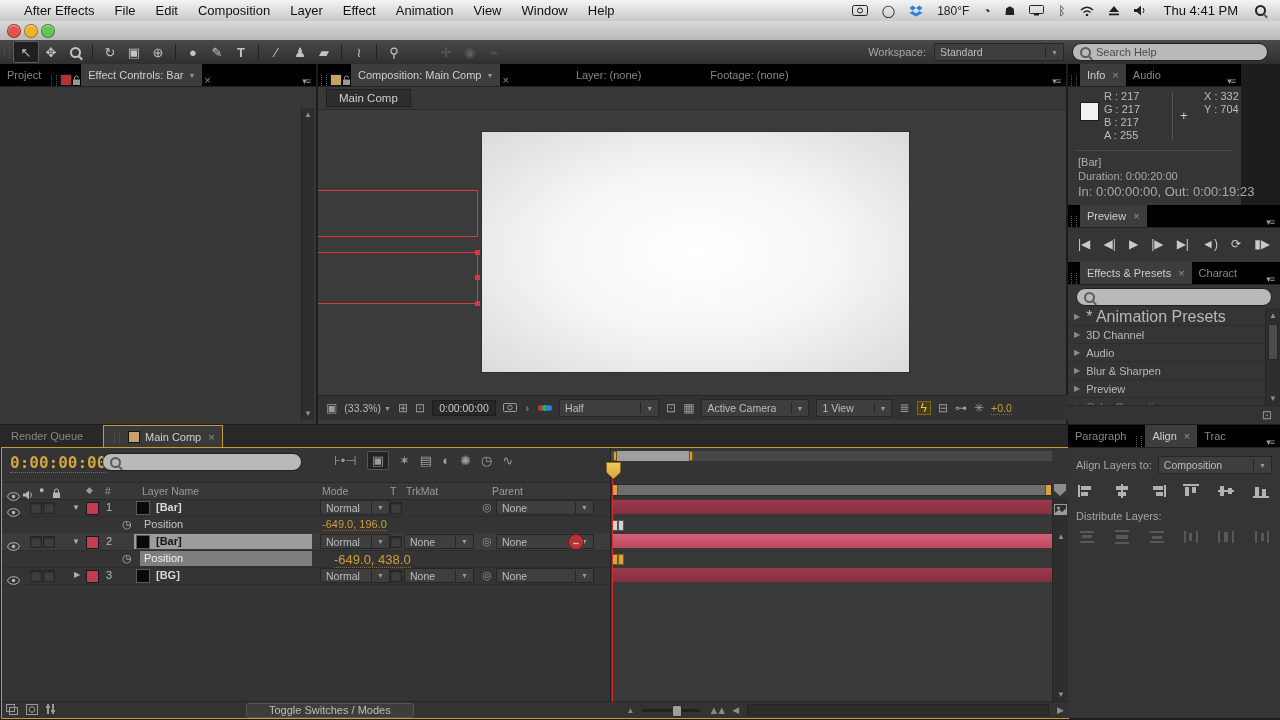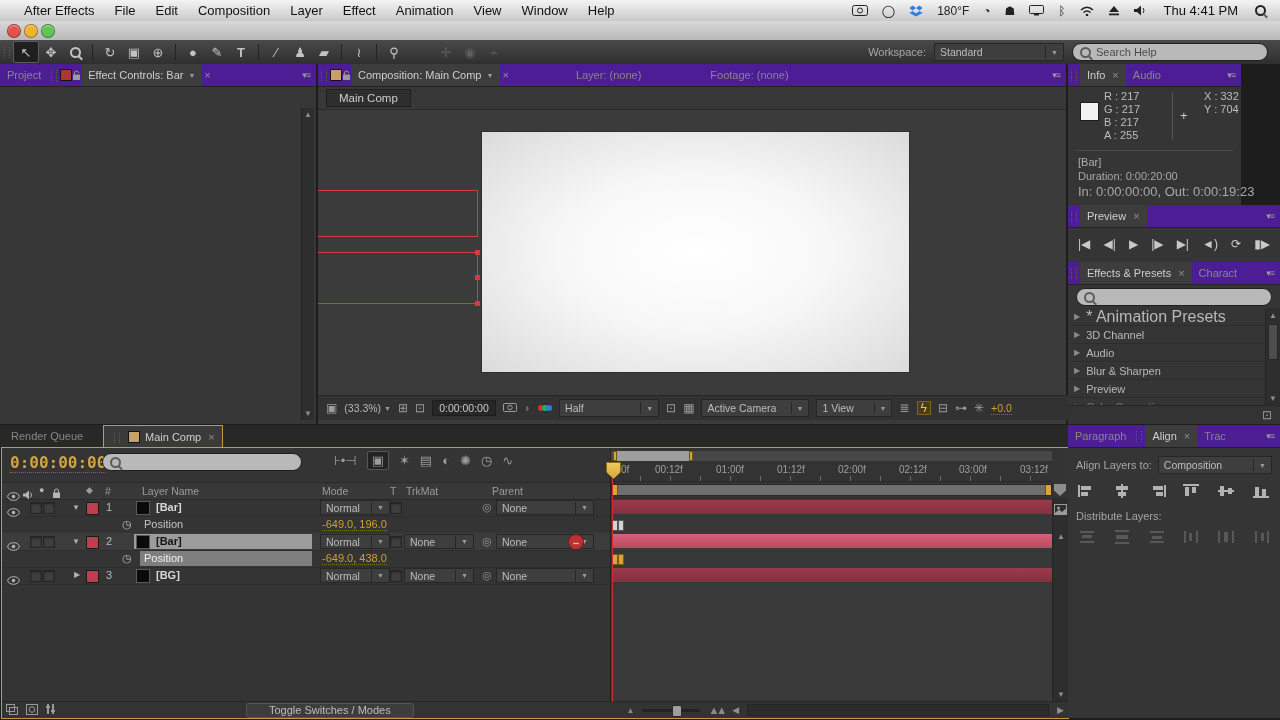--- a/index.html
+++ b/index.html
@@ -17,21 +17,21 @@
   
   #toolbar{left:0;top:40px;width:1280px;height:24px;background:linear-gradient(#494949,#2f2f2f);border-bottom:1px solid #1c1c1c;display:flex;align-items:center}
   .tool{width:24px;height:20px;display:flex;align-items:center;justify-content:center;color:#c3c3c3;font-size:13px}
   .tool.pressed{background:#1f1f1f;border:1px solid #5c5c5c;border-radius:2px}
   .tsep{width:1px;height:16px;background:#222;margin:0 5px}
   .mag{width:7px;height:7px;border:2px solid #5c5c5c;border-radius:50%;position:relative;flex:none}
   .mag::after{content:"";position:absolute;width:5px;height:2px;background:#5c5c5c;transform:rotate(45deg);left:6px;top:8px}
   .mag.lt{border-color:#c3c3c3}.mag.lt::after{background:#c3c3c3}
   .searchfield{background:#b9b9b9;border:1px solid #1f1f1f;border-radius:9px;height:16px;display:flex;align-items:center;padding:0 7px;gap:5px;color:#4a4a4a;font-size:11px}
   
-  .ptabbar{background:#4c1d95;height:22px;display:flex;align-items:center;border-bottom:1px solid #222}
+  .ptabbar{background:#000000;height:22px;display:flex;align-items:flex-end;border-bottom:1px solid #222}
   .ptab{padding:0 7px;height:22px;display:flex;align-items:center;gap:5px;color:#878787;font-size:11px}
   .ptab.active{background:#3d3d3d;color:#cecece}
   .grip{width:4px;height:11px;border-left:1px dotted #5a5a5a;border-right:1px dotted #5a5a5a;margin:0 3px;flex:none}
   .menubtn{margin-left:auto;color:#9a9a9a;font-size:9px;padding:0 6px;letter-spacing:-1px}
   .sw{width:10px;height:10px;border:1px solid #141414;flex:none}
   .xcl{color:#909090;font-size:11px;margin-left:2px}
   .ddarr{font-size:7px;color:#9a9a9a}
   .dd{background:#3e3e3e;border:1px solid #262626;color:#bdbdbd;font-size:10.5px;display:flex;align-items:center;padding:0 5px;gap:5px;height:16px}
   .dd .sep{width:1px;height:12px;background:#262626;margin-left:auto}
   .gold{color:#cf9f35;border-bottom:1px dotted #8a6d28}
@@ -434,31 +434,20 @@
 
     <div class="abs" style="left:608px;top:0;width:1px;bottom:16px;background:#242424"></div>
 
     <div class="abs" style="left:609px;top:3px;width:441px;height:10px;background:#474747">
       <div class="abs" style="left:2px;top:0;width:80px;height:10px;background:#9e9e9e">
         <span class="abs" style="left:0;top:0;width:4px;height:10px;background:#d9a43b;border:1px solid #6d5312;box-sizing:border-box"></span>
         <span class="abs" style="right:0;top:0;width:4px;height:10px;background:#d9a43b;border:1px solid #6d5312;box-sizing:border-box"></span>
       </div>
     </div>
 
-    <div class="abs" style="left:609px;top:13px;width:441px;height:20px;background:#333;border-bottom:1px solid #272727;font-size:10px;color:#9f9f9f">
-      <span class="abs" style="left:10px;top:3px">0f</span>
-      <span class="abs" style="left:44px;top:3px">00:12f</span>
-      <span class="abs" style="left:105px;top:3px">01:00f</span>
-      <span class="abs" style="left:166px;top:3px">01:12f</span>
-      <span class="abs" style="left:227px;top:3px">02:00f</span>
-      <span class="abs" style="left:288px;top:3px">02:12f</span>
-      <span class="abs" style="left:348px;top:3px">03:00f</span>
-      <span class="abs" style="left:409px;top:3px">03:12f</span>
-      <div class="abs" style="left:0;bottom:0;width:441px;height:5px;background:repeating-linear-gradient(90deg,transparent 0 29px,#6a6a6a 29px 30px)"></div>
-    </div>
 
     <div class="abs r" style="left:0;top:34px;width:608px;height:16px;background:#383838;border-top:1px solid #2a2a2a;border-bottom:1px solid #2a2a2a">
       <span class="abs" style="left:5px;top:4px"><svg width="13" height="9">
             <ellipse class="eyeell" cx="6.5" cy="4.5" rx="5.8" ry="3.8"></ellipse>
             <circle cx="6.5" cy="4.5" r="1.7" fill="#b5b5b5"></circle>
           </svg></span>
       <span class="abs" style="left:21px;top:3px"><svg width="11" height="10">
             <path d="M0 3.5h2.5L6 0.5v9L2.5 6.5H0z" fill="#b5b5b5"></path>
             <path d="M7.5 2.5 Q9.5 5 7.5 7.5" fill="none" stroke="#b5b5b5"></path>
           </svg></span>
@@ -545,21 +534,21 @@
           <span class="sep"></span>
           <span class="ddarr">▼</span>
         </span>
       <span class="abs" style="left:566px;top:1px;width:14px;height:14px;border-radius:50%;background:#b83434;border:1px solid #7d1a1a;color:#fff;font-size:9px;text-align:center;line-height:14px">↔</span>
     </div>
 
     <div class="lrow" style="top:102px">
       <span class="abs" style="left:120px;top:2px;color:#b8b8b8;font-size:11px">◷</span>
       <span class="abs" style="left:138px;top:1px;width:172px;height:15px;background:#7e7e7e"></span>
       <span class="abs" style="left:142px;top:2px;font-size:11px;color:#f2f2f2">Position</span>
-      <span class="abs gold nw" style="left:320px;top:2px;font-size:11px">-649.0, 438.0</span>
+      <span class="abs gold nw" style="left:332px;top:2px;font-size:13px">-649.0, 438.0</span>
     </div>
 
     <div class="lrow" style="top:119px">
       <span class="abs" style="left:5px;top:4px"><svg width="13" height="9">
             <ellipse class="eyeell" cx="6.5" cy="4.5" rx="5.8" ry="3.8"></ellipse>
             <circle cx="6.5" cy="4.5" r="1.7" fill="#b5b5b5"></circle>
           </svg></span>
       <span class="well abs" style="left:28px;top:3px"></span>
       <span class="well abs" style="left:41px;top:3px"></span>
       <span class="abs" style="left:72px;top:3px;color:#b0b0b0;font-size:8px">▶</span>

